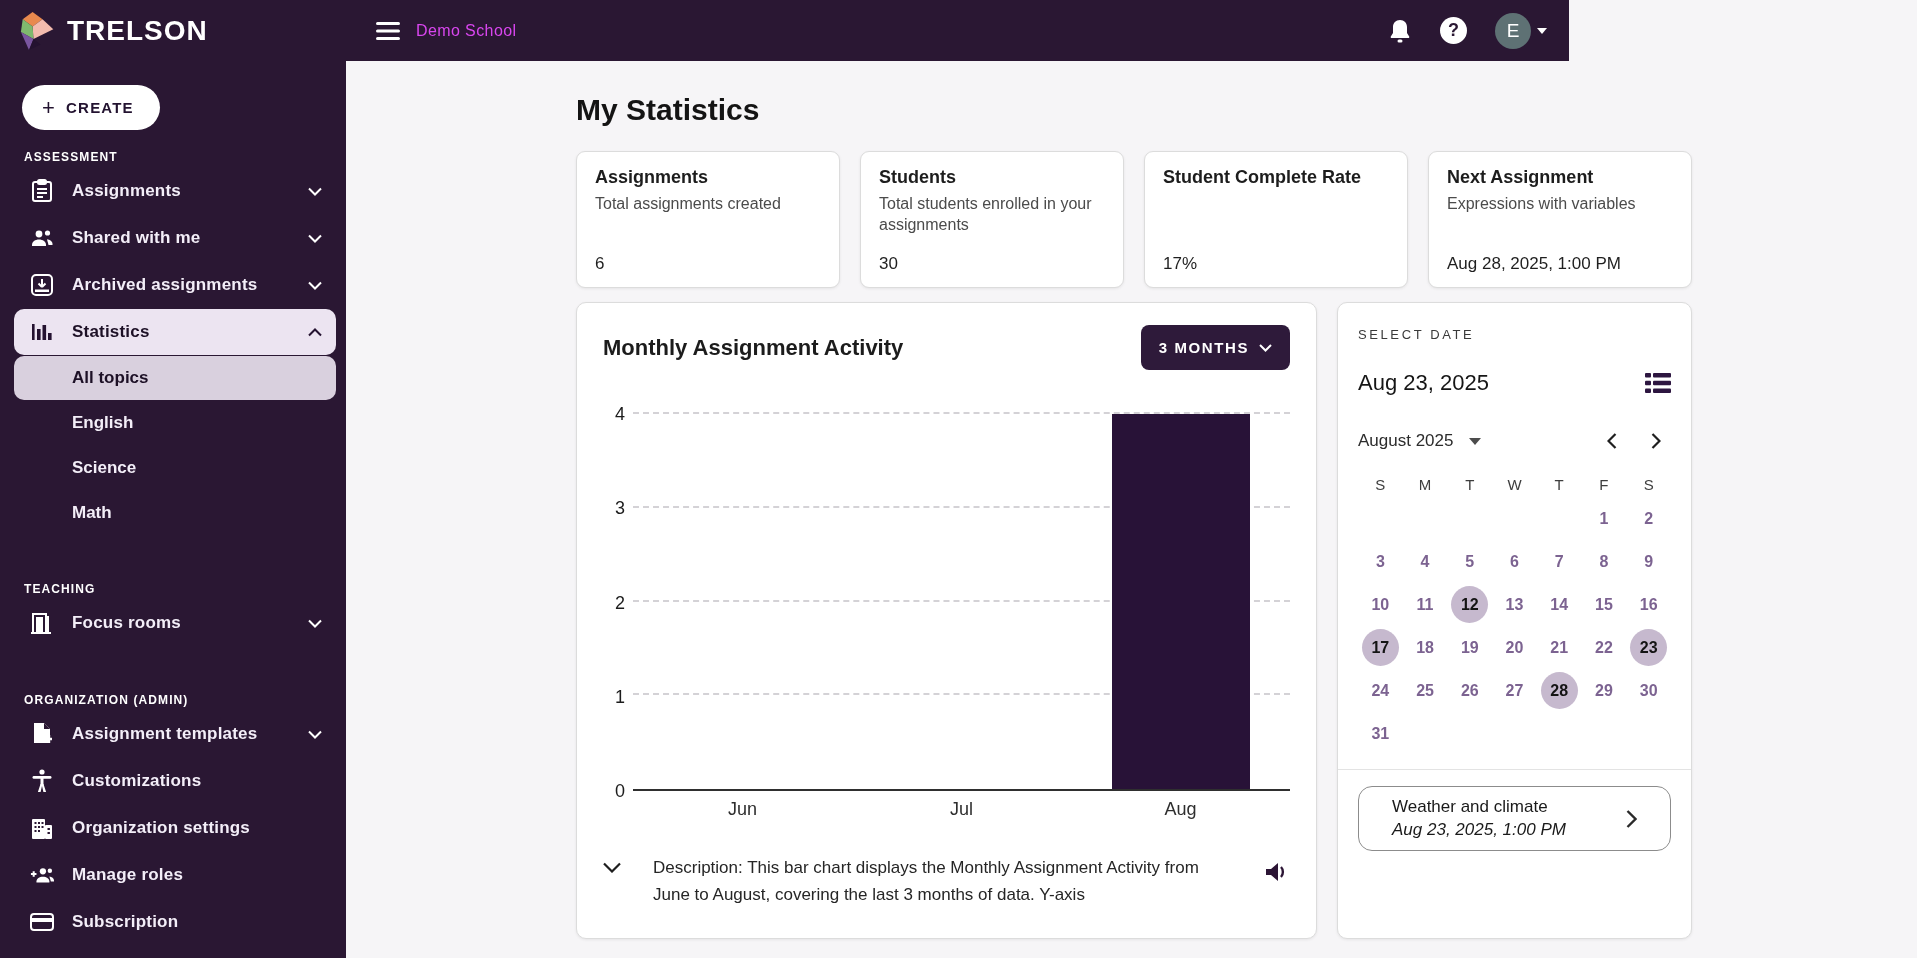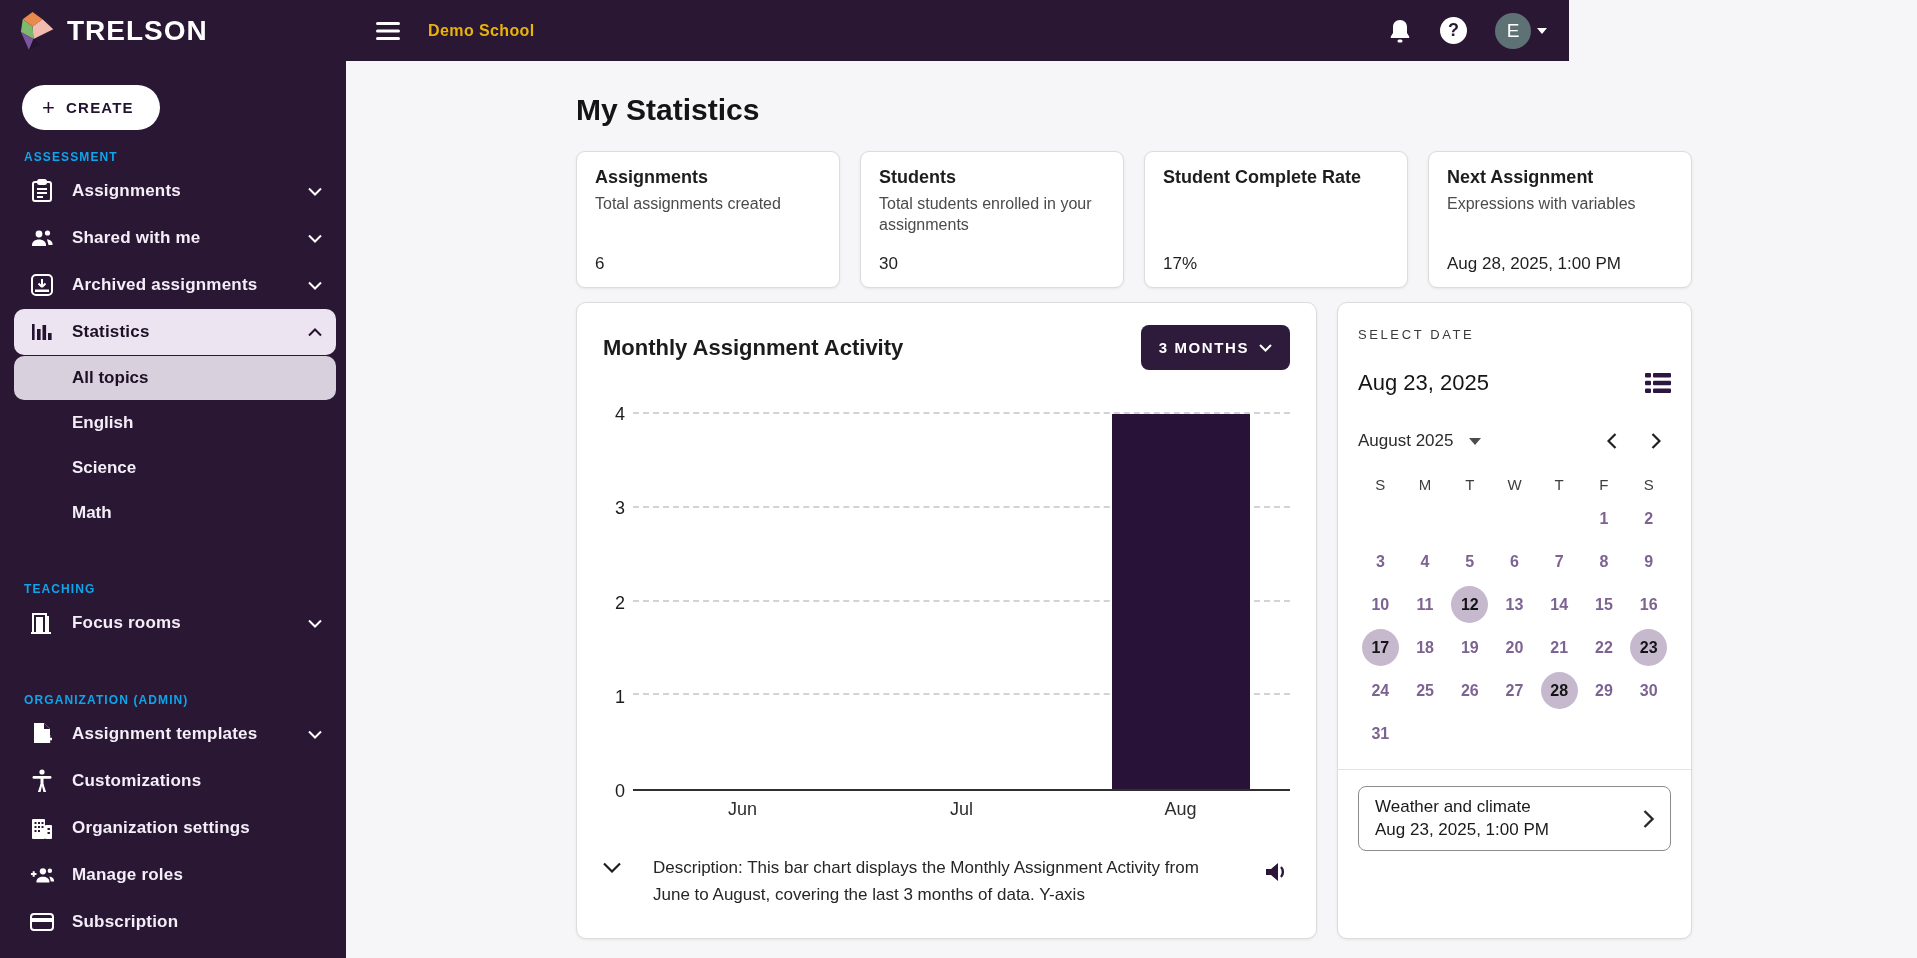--- a/index.html
+++ b/index.html
@@ -6,40 +6,40 @@
   html,body { width:1917px; height:958px; overflow:hidden;
     font-family:"Liberation Sans","DejaVu Sans",sans-serif; background:#f6f5f7; }
 
   
   .topbar { position:absolute; top:0; left:0; width:1569px; height:61px;
     background:#2a1733; display:flex; align-items:center; z-index:5; }
   .logo-wrap { width:346px; display:flex; align-items:center; gap:11px; padding-left:20px; }
   .logo-text { color:#fff; font-size:28px; font-weight:800; letter-spacing:1px; }
   .hamburger { background:none; border:none; cursor:pointer; margin-left:30px;
     display:flex; align-items:center; }
-  .school { color:#eab308; font-size:16px; font-weight:700; letter-spacing:.4px; margin-left:28px; }
+  .school { color:#d946ef; font-size:16px; font-weight:400; letter-spacing:.4px; margin-left:16px; }
   .topbar-right { margin-left:auto; display:flex; align-items:center; gap:28px; padding-right:22px; }
   .icon-btn { background:none; border:none; cursor:pointer; display:flex; align-items:center; }
   .help-circle { width:27px; height:27px; border-radius:50%; background:#fff; color:#2a1733;
     font-size:18px; font-weight:800; display:flex; align-items:center; justify-content:center; }
   .avatar-wrap { display:flex; align-items:center; gap:6px; background:none; border:none; cursor:pointer; }
   .avatar { width:36px; height:36px; border-radius:50%; background:#5e7174; color:#fff;
     font-size:19px; display:flex; align-items:center; justify-content:center; }
   .caret-down { width:0; height:0; border-left:5px solid transparent; border-right:5px solid transparent;
     border-top:6px solid #fff; }
 
   
   .sidebar { position:absolute; top:61px; left:0; bottom:0; width:346px; background:#2a1733;
     color:#f3eef8; padding-top:12px; }
   .create-btn { margin:12px 0 0 22px; height:45px; padding:0 26px 0 20px; border:none; cursor:pointer;
     border-radius:999px; background:#fff; color:#231330; font-size:15px; font-weight:700;
     letter-spacing:1.2px; display:inline-flex; align-items:center; gap:10px;
     font-family:inherit; }
   .create-plus { font-size:22px; font-weight:500; line-height:1; }
-  .section-label { font-size:12px; font-weight:700; letter-spacing:1.1px; color:#0ea5e9;
+  .section-label { font-size:12px; font-weight:700; letter-spacing:1.1px; color:#ffffff;
     margin:20px 0 4px 24px; }
   .side-item { height:46px; margin:1px 10px 1px 14px; border-radius:10px; display:flex;
     align-items:center; padding:0 14px 0 16px; cursor:pointer; color:#f3eef8; }
   .side-item .s-icon { width:24px; display:flex; justify-content:center; margin-right:18px; }
   .side-item .s-label { flex:1; font-size:17px; font-weight:600; letter-spacing:.2px; }
   .side-item.active { background:#ece4f1; color:#1d1026; }
   .side-sub { height:44px; margin:1px 10px 1px 14px; border-radius:10px; display:flex;
     align-items:center; padding-left:58px; cursor:pointer; font-size:17px; font-weight:600; }
   .side-sub.selected { background:#d9d0de; color:#1d1026; }
   .gap-lg { height:26px; }
@@ -94,25 +94,25 @@
   .nav-btn { background:none; border:none; cursor:pointer; width:30px; height:30px;
     display:flex; align-items:center; justify-content:center; }
   .weekdays { margin-top:20px; display:grid; grid-template-columns:repeat(7,1fr); }
   .wd { text-align:center; font-size:15px; color:#3e3e3e; font-weight:500; }
   .cal-grid { margin-top:4px; display:grid; grid-template-columns:repeat(7,1fr); }
   .day-cell { height:43px; display:flex; align-items:center; justify-content:center; }
   .day { width:37px; height:37px; border-radius:50%; display:flex; align-items:center;
     justify-content:center; font-size:16px; font-weight:600; color:#7c6391; cursor:pointer; }
   .day.hl { background:#c6b9ce; color:#141414; }
   .cal-divider { border:none; border-top:1px solid #e3e3e3; margin:14px -20px 0; }
-  .event-box { margin-top:16px; border:1px solid #8c8c8c; border-radius:8px; padding:10px 16px;
+  .event-box { margin-top:16px; border:1px solid #8c8c8c; border-radius:14px; padding:10px 33px;
     display:flex; align-items:center; cursor:pointer; background:#fff; text-align:left;
     font-family:inherit; }
   .event-title { font-size:17px; color:#1a1a1a; }
-  .event-time { font-size:17px; color:#1a1a1a; margin-top:3px; }
+  .event-time { font-size:17px; color:#1a1a1a; margin-top:3px;font-style:italic; }
   .event-chev { margin-left:auto; display:flex; }
 </style>
 </head>
 <body>
 
 <header class="topbar">
   <div class="logo-wrap">
     <span style="display:flex;">
       <svg width="36" height="40" viewBox="0 0 40 44">
         <polygon points="14,1 25,9 14,17 3,9" fill="#e8894e"></polygon>

